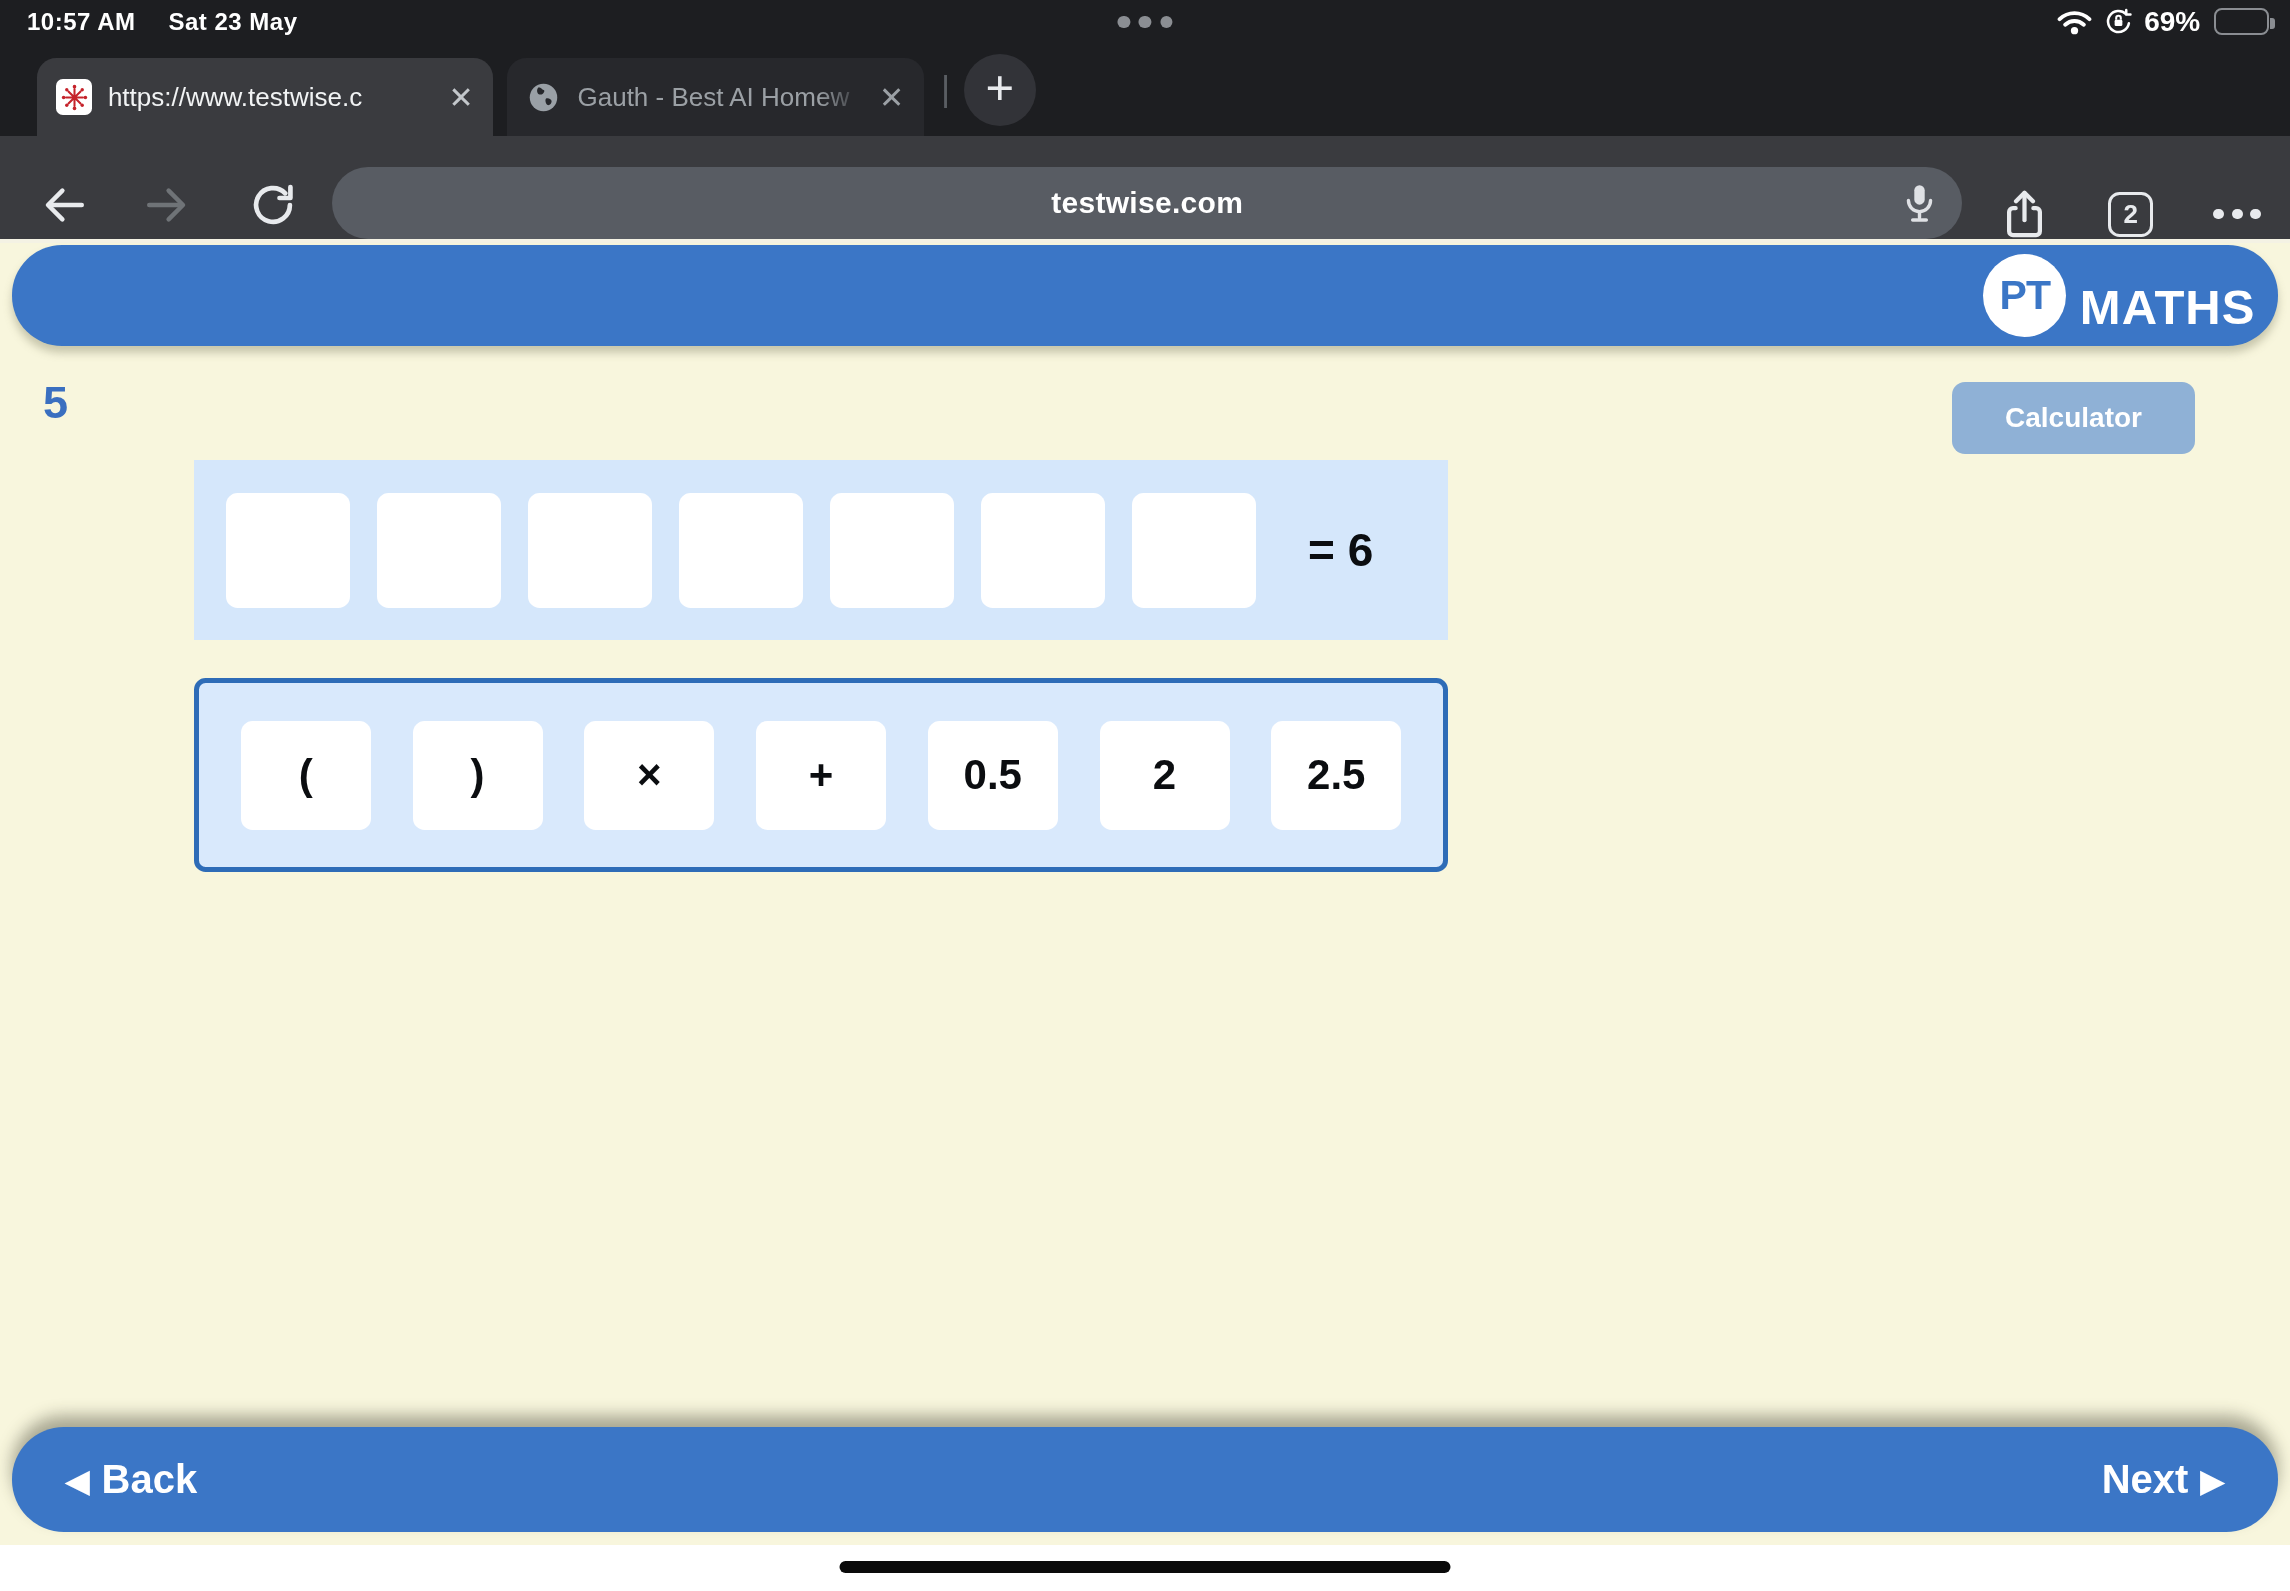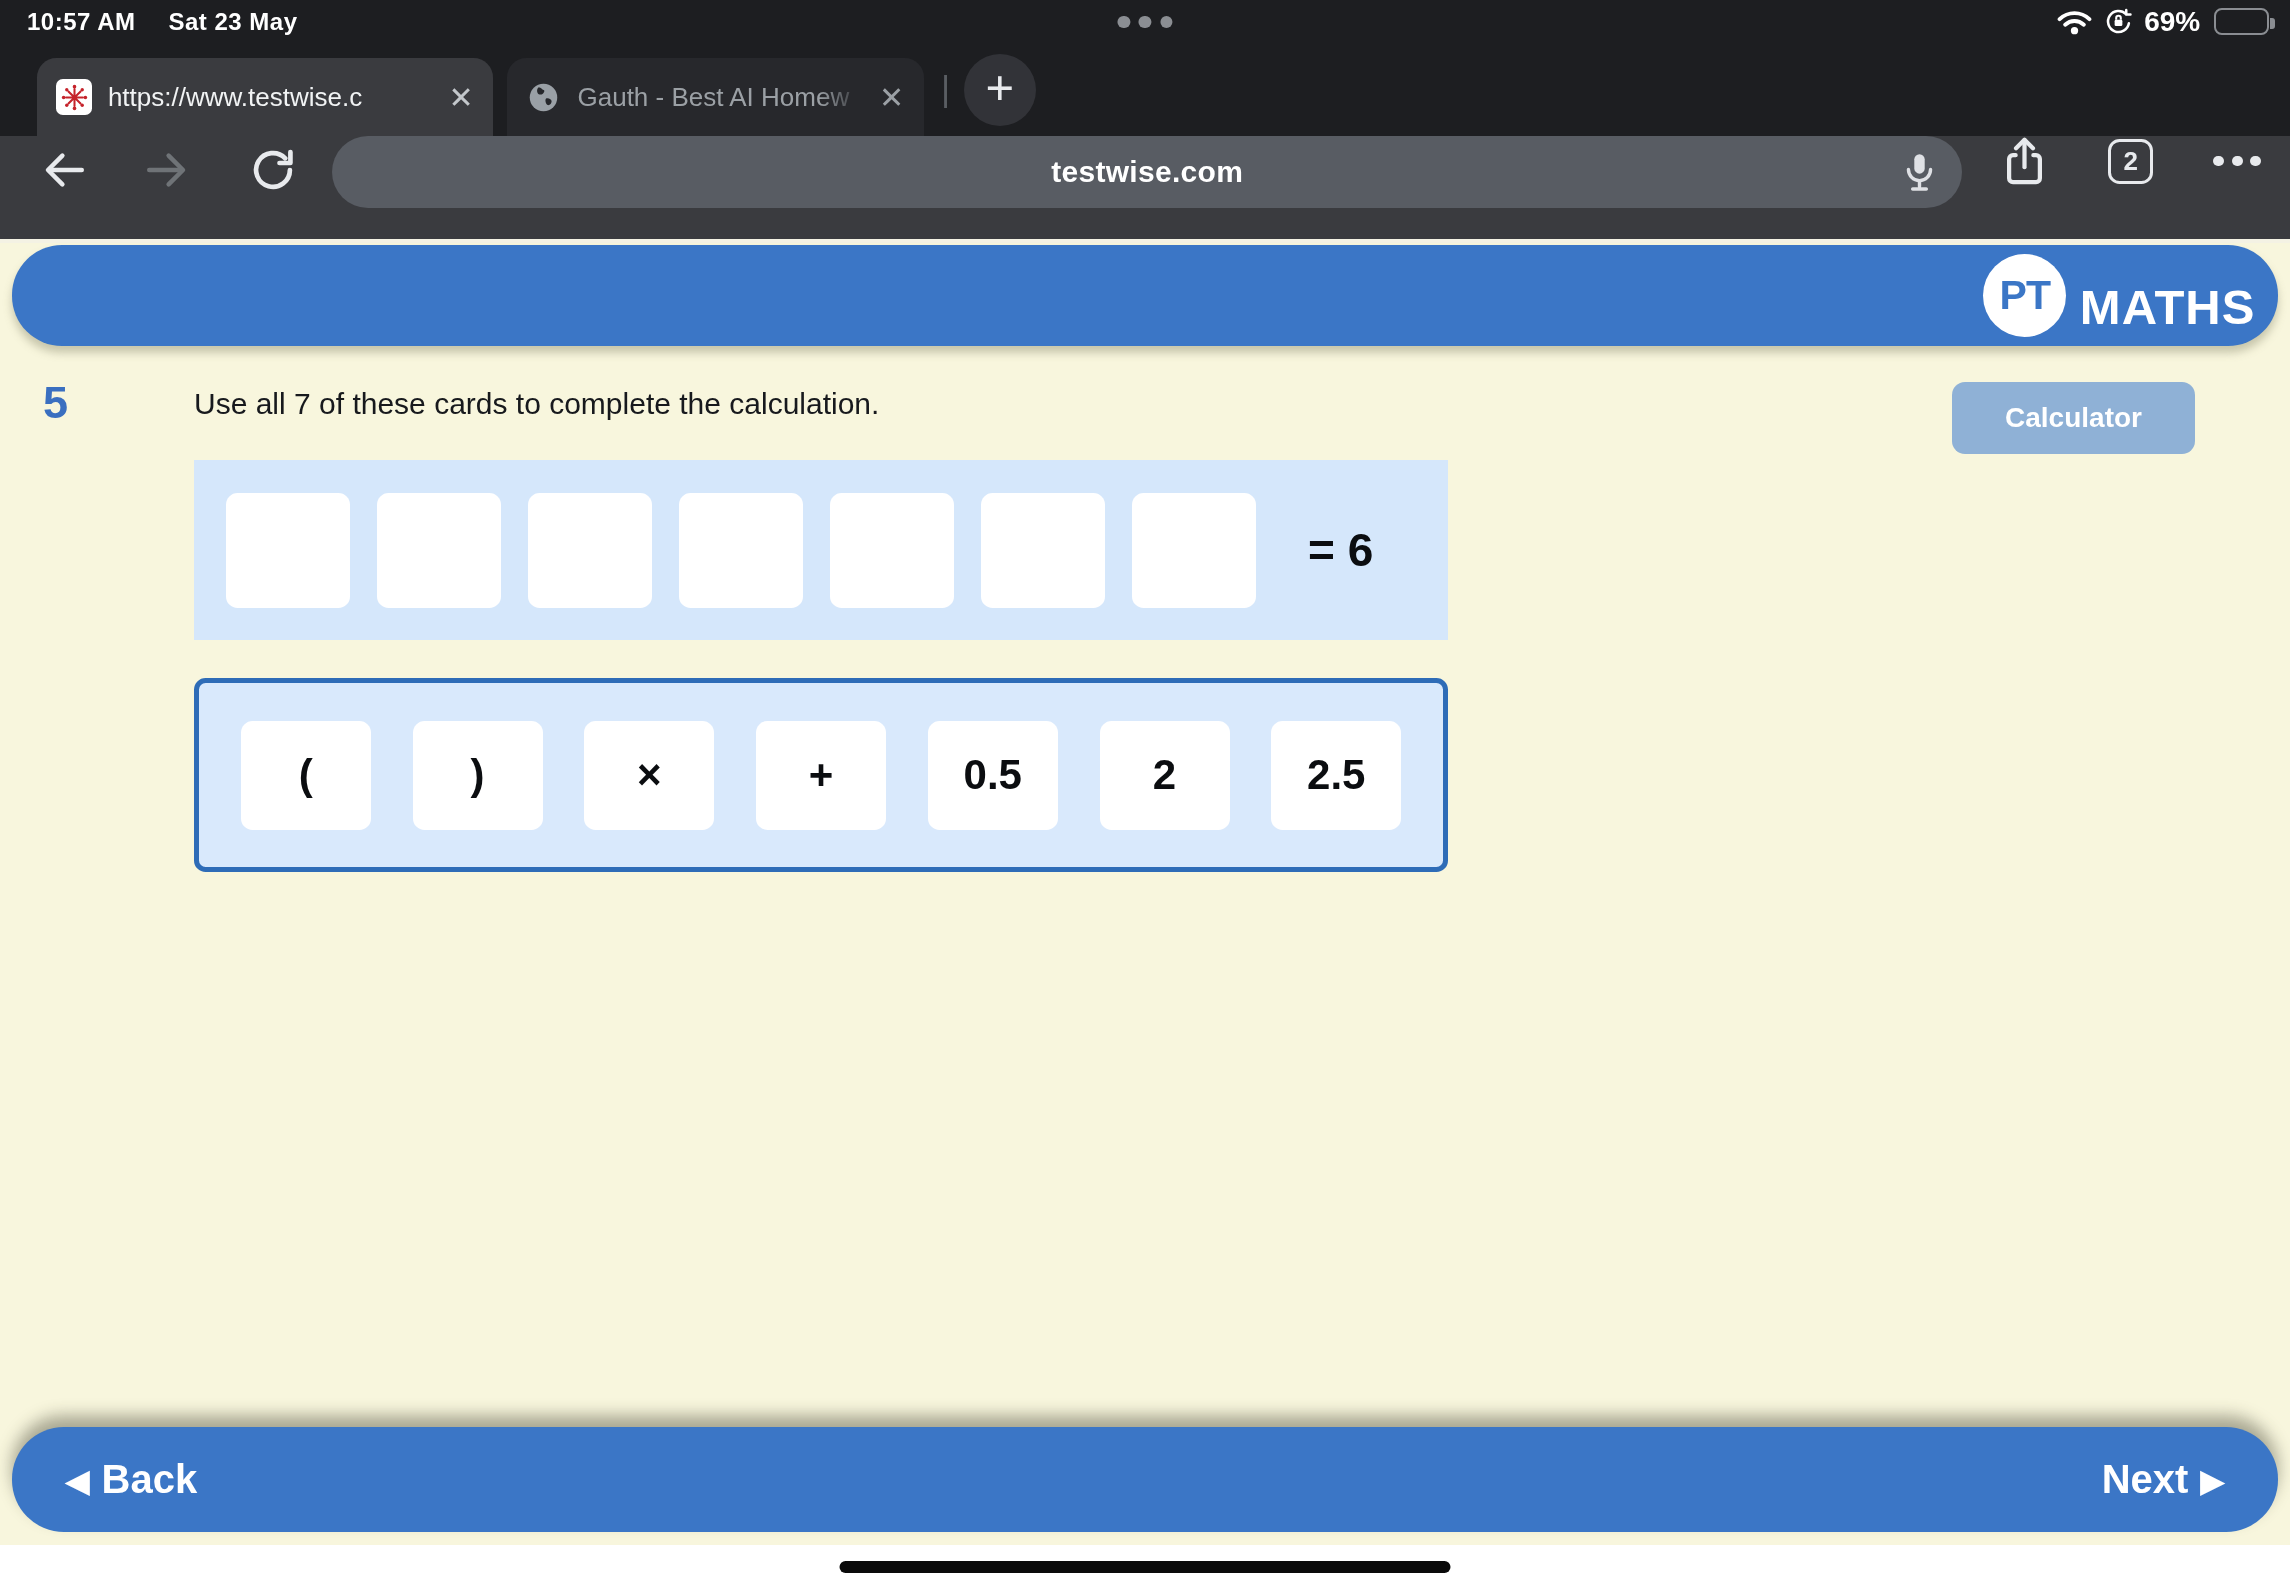--- a/index.html
+++ b/index.html
@@ -40,21 +40,21 @@
     display:grid; place-items:center; flex:none; }
   .favicon svg { width:29px; height:29px; }
   .globe-wrap { width:36px; height:36px; margin-right:15.5px; display:grid; place-items:center; flex:none; }
   .tab-sep { align-self:center; color:#5a5e63; font-size:35px; margin:0 13.6px 5.8px 17.5px; }
   .new-tab { align-self:center; margin-bottom:3.9px; width:72px; height:72px; border-radius:50%;
     background:#323338; color:#e8eaed; font-size:49px; font-weight:300; display:grid; place-items:center;
     line-height:1; padding-bottom:3.9px; }
 
   
   .toolbar { position:absolute; top:136px; left:0; right:0; height:103px; background:#3a3b3f;
-    display:flex; align-items:flex-start; padding:0 29px 0 29px; }
+    display:flex; align-items:flex-end; padding:0 29px 0 29px; }
   .nav-btn { width:68px; height:68px; display:grid; place-items:center; flex:none; }
   .nav-btn + .nav-btn { margin-left:37px; }
   .url-pill { flex:1; height:72px; background:#585c63; border-radius:37px; margin:0 39px 0 25px;
     position:relative; display:flex; align-items:center; justify-content:center; }
   .url-text { color:#fff; font-size:30px; font-weight:600; letter-spacing:0.3px; }
   .mic { position:absolute; right:23px; top:50%; transform:translateY(-50%); }
   .tool-right { display:flex; align-items:center; gap:60px; }
   .tab-count { width:45px; height:45px; border:3.4px solid #e8eaed; border-radius:11.6px;
     color:#e8eaed; font-size:26px; font-weight:bold; display:grid; place-items:center; }
   .menu-dots { display:flex; gap:7.8px; }
@@ -225,21 +225,20 @@
 <div class="white-line"></div>
 
 <div class="page">
 
   <div class="app-header">
     <span class="logo-circle">PT</span>
     <span class="logo-text">MATHS</span>
   </div>
 
   <div class="q-num">5</div>
-  <div class="q-text">Use all 7 of these cards to complete the calculation.</div>
   <div class="calc-btn">Calculator</div>
 
   <div class="answer-box">
     <div class="slot"></div>
     <div class="slot"></div>
     <div class="slot"></div>
     <div class="slot"></div>
     <div class="slot"></div>
     <div class="slot"></div>
     <div class="slot"></div>

